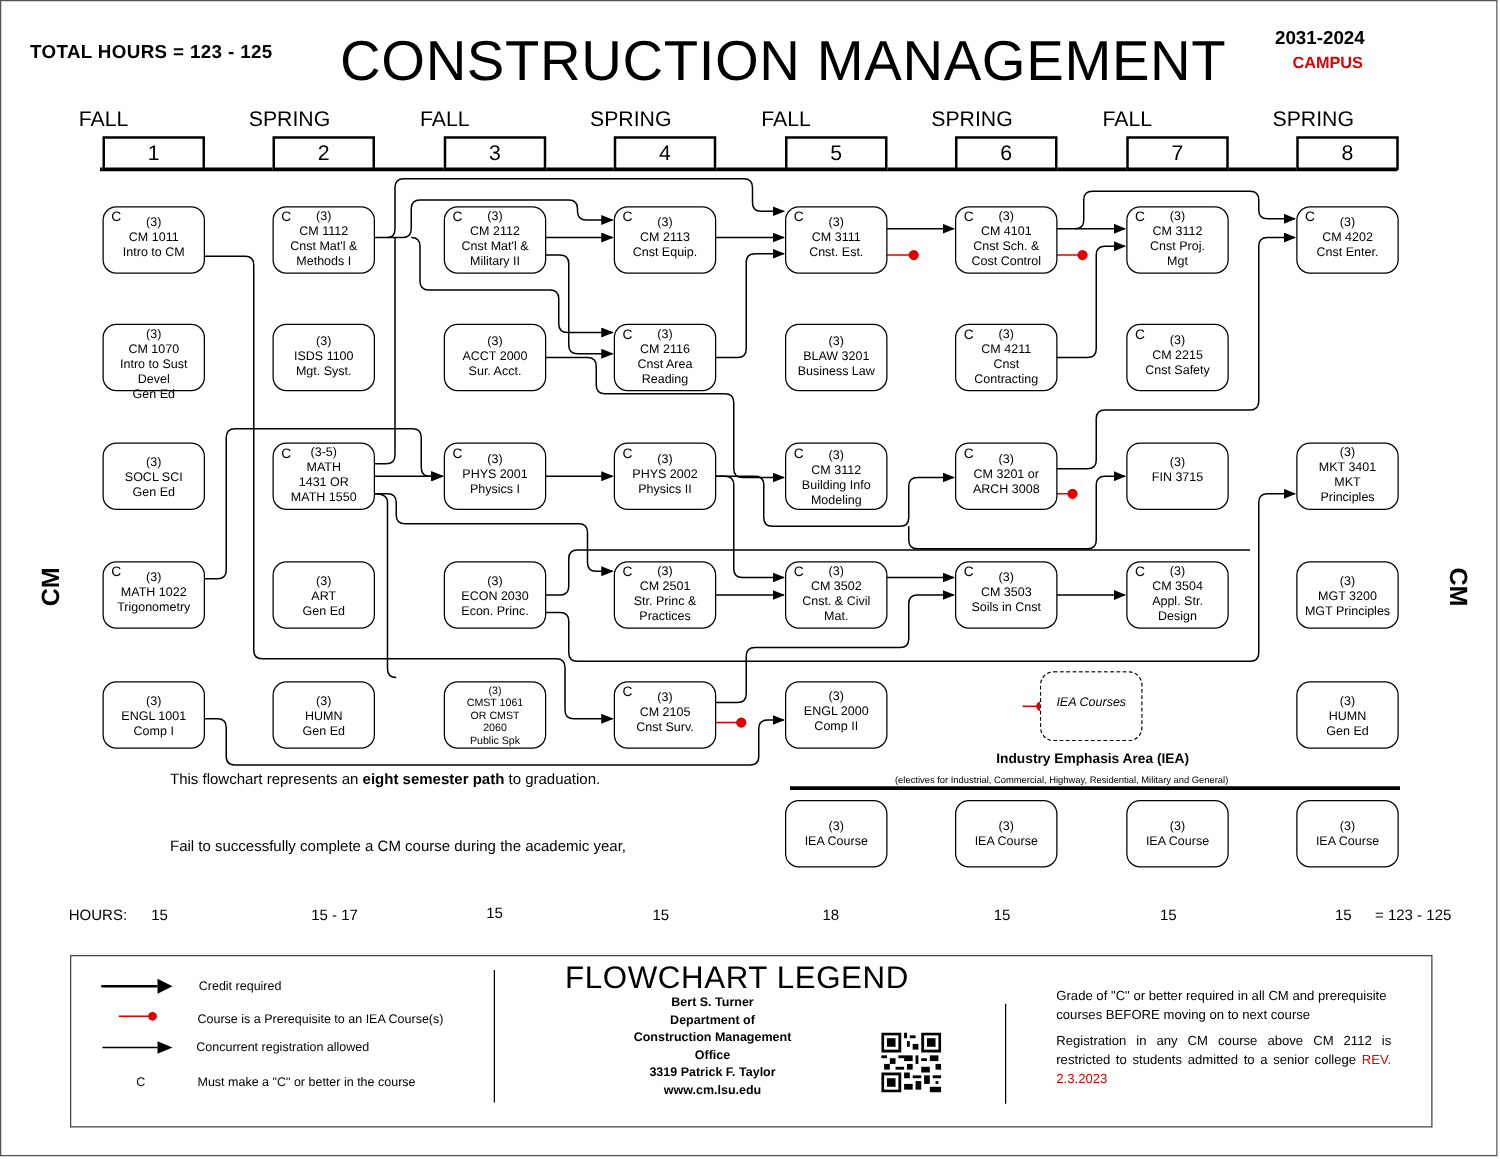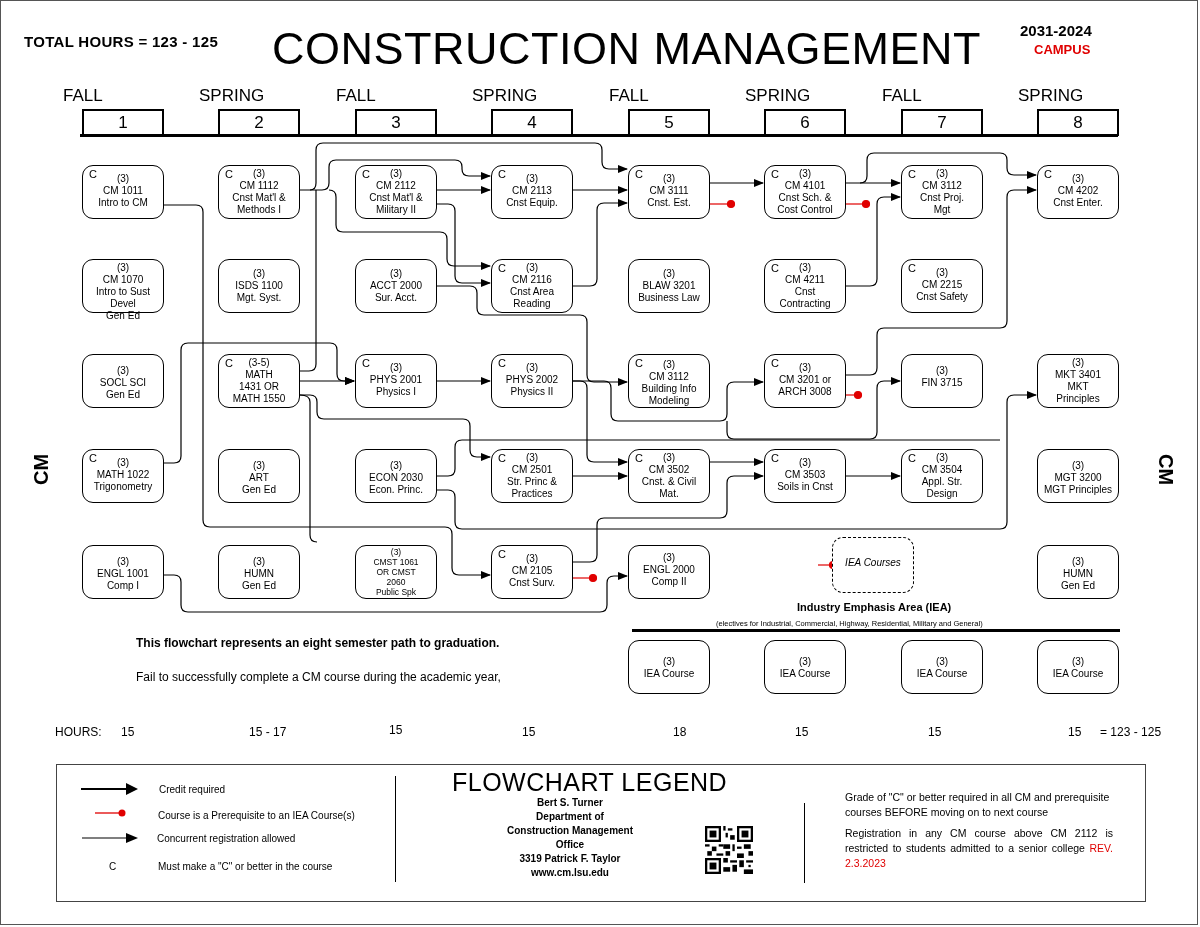--- a/index.html
+++ b/index.html
@@ -16,21 +16,21 @@
   .side-left { left: 26px; top: 458px; transform: rotate(-90deg); }
   .side-right { left: 1150px; top: 458px; transform: rotate(90deg); }
   .course { position: absolute; width: 82px; height: 54px; border: 1.3px solid #000; border-radius: 11px; box-sizing: border-box; background: #fff; text-align: center; font-size: 10px; line-height: 12px; padding-top: 7px; cursor: pointer; }
   .course .cflag { position: absolute; left: 6px; top: 2px; font-size: 11px; }
   .course .cred { display: block; font-size: 10px; }
   .course .cline { display: block; }
   .course.dashed { border-style: dashed; font-style: italic; padding-top: 19px; }
   .iea-title { position: absolute; left: 797px; top: 601px; font-size: 11px; font-weight: bold; }
   .iea-sub { position: absolute; left: 716px; top: 619px; font-size: 7.5px; }
   .iea-rule { position: absolute; left: 632px; top: 629px; width: 488px; height: 2.5px; background: #000; }
-  .note1 { position: absolute; left: 136px; top: 636px; font-size: 12px; font-weight: bold; }
+  .note1 { position: absolute; left: 136px; top: 616px; font-size: 12px; }
   .note2 { position: absolute; left: 136px; top: 669px; font-size: 12px; font-weight: normal; line-height: 17px; }
   .hours-row { position: absolute; top: 725px; font-size: 12px; }
   .legend { position: absolute; left: 56px; top: 764px; width: 1090px; height: 138px; border: 1.5px solid #444; box-sizing: border-box; }
   .legend-item { position: absolute; font-size: 10px; }
   .legend-title { position: absolute; left: 452px; top: 768px; font-size: 25px; letter-spacing: 0.5px; }
   .office { position: absolute; left: 495px; top: 796px; width: 150px; text-align: center; font-size: 10px; font-weight: bold; line-height: 14px; }
   .qr { position: absolute; left: 705px; top: 826px; width: 48px; height: 48px; }
   .vdiv { position: absolute; width: 1px; background: #000; }
   .notes-right { position: absolute; left: 845px; font-size: 10.5px; line-height: 15px; width: 268px; }
   .rev { color: #e00000; }
@@ -401,21 +401,21 @@
 <div class="note1"><span>This flowchart represents an </span><b>eight semester path</b><span> to graduation.</span></div>
 <div class="note2">
   <div>Fail to successfully complete a CM course during the academic year,</div>
 </div>
 
 <div class="hours-row" style="left:55px">HOURS:</div>
 <div class="hours-row" style="left:121px">15</div>
 <div class="hours-row" style="left:249px">15 - 17</div>
 <div class="hours-row" style="left:389px;top:723px">15</div>
 <div class="hours-row" style="left:522px">15</div>
-<div class="hours-row" style="left:673px">18</div>
+<div class="hours-row" style="left:658px">18</div>
 <div class="hours-row" style="left:795px">15</div>
 <div class="hours-row" style="left:928px">15</div>
 <div class="hours-row" style="left:1068px">15</div>
 <div class="hours-row" style="left:1100px">=   123 - 125</div>
 
 <div class="legend"></div>
 <svg class="wires" width="1200" height="927" style="pointer-events:none">
   <line x1="81" y1="789" x2="126" y2="789" stroke="#000" stroke-width="2"></line>
   <path d="M126,783 L138,789 L126,795 Z" fill="#000"></path>
   <line x1="95" y1="813" x2="120" y2="813" stroke="#e00000" stroke-width="1.3"></line>

